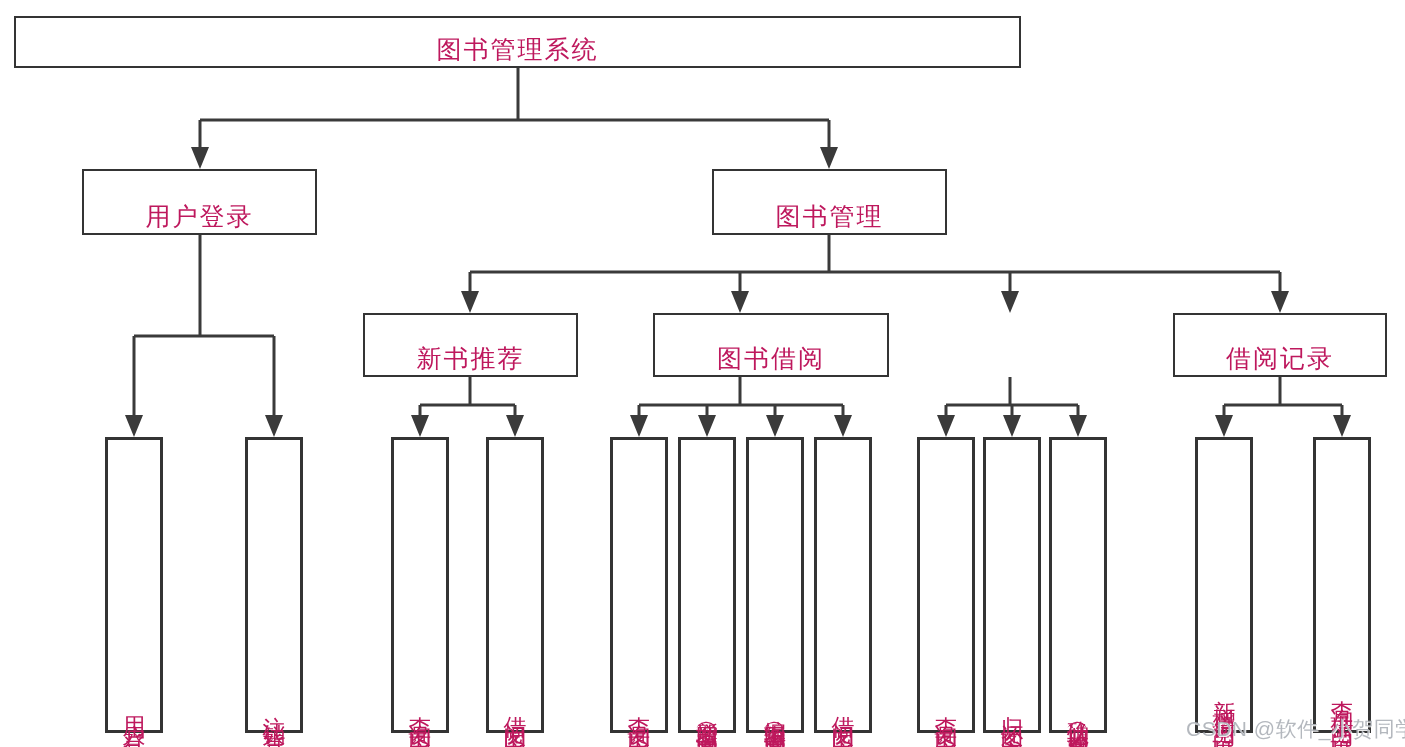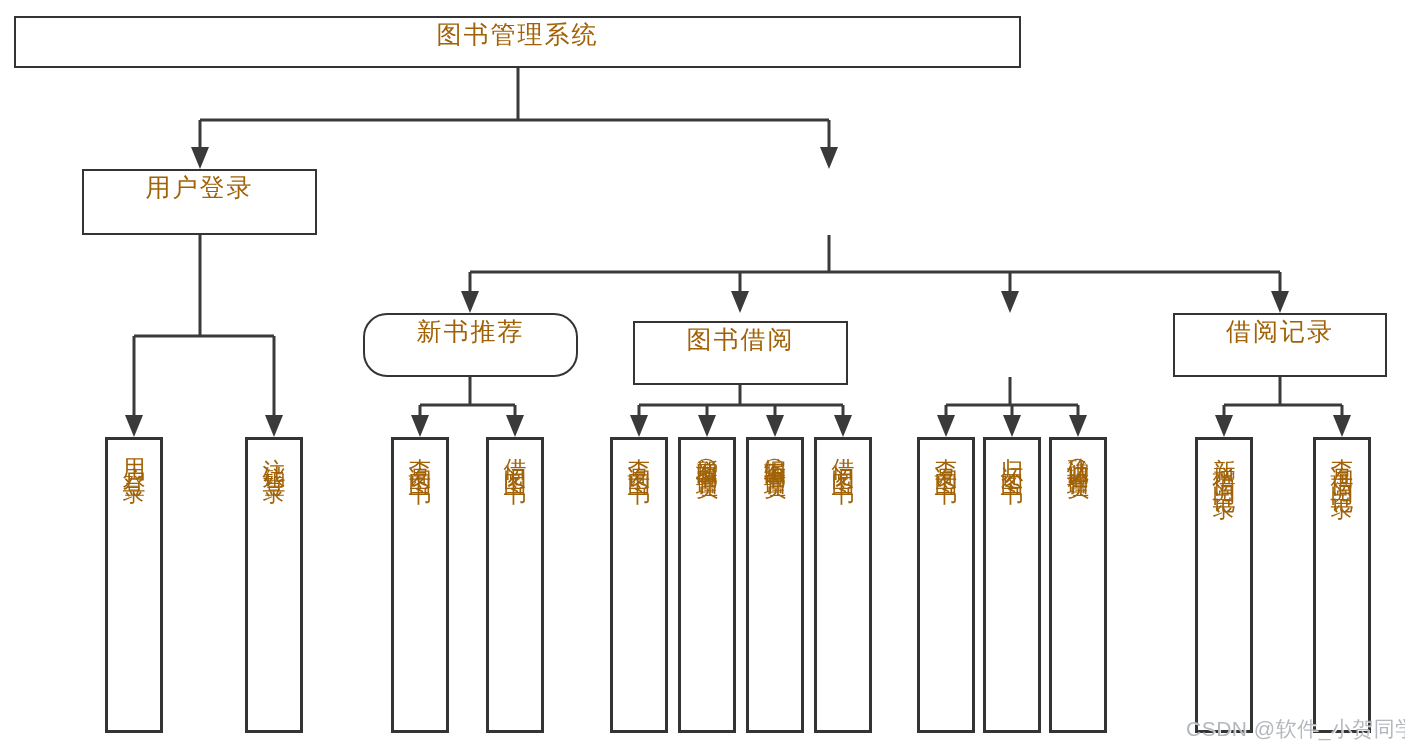--- a/index.html
+++ b/index.html
@@ -14,32 +14,32 @@
   svg.connectors {
     position: absolute;
     left: 0; top: 0;
     width: 1405px; height: 747px;
   }
   .node {
     position: absolute;
     box-sizing: border-box;
     background: #ffffff;
     border: 2px solid #343434;
-    color: #a16207;
+    color: #be185d;
     display: flex;
-    align-items: flex-start;
+    align-items: flex-end;
     justify-content: center;
     text-align: center;
   }
   .h-node { font-size: 25px; letter-spacing: 2px; }
   .node-root   { left: 14px;   top: 16px;  width: 1007px; height: 52px; }
   .node-l2a    { left: 82px;   top: 169px; width: 235px;  height: 66px; }
   .node-l2b    { left: 712px;  top: 169px; width: 235px;  height: 66px; }
-  .node-l3a    { left: 363px;  top: 313px; width: 215px;  height: 64px; border-radius: 24px; }
-  .node-l3b    { left: 633px;  top: 313px; width: 215px;  height: 64px; margin-top: 8px; }
+  .node-l3a    { left: 363px;  top: 313px; width: 215px;  height: 64px; }
+  .node-l3b    { left: 653px;  top: 313px; width: 236px;  height: 64px; }
   .node-l3c    { left: 903px;  top: 313px; width: 214px;  height: 64px; }
   .node-l3d    { left: 1173px; top: 313px; width: 214px;  height: 64px; }
   .leaf {
     top: 437px;
     width: 58px;
     height: 296px;
     border-width: 3px;
     font-size: 23px;
   }
   .leaf span {
@@ -100,20 +100,23 @@
              M1215 415 L1233 415 L1224 437 Z  M1333 415 L1351 415 L1342 437 Z" fill="#3a3a3a" stroke="none"></path>
   </svg>
 
   <div class="node h-node node-root">
     <span>图书管理系统</span>
   </div>
 
   <div class="node h-node node-l2a">
     <span>用户登录</span>
   </div>
+  <div class="node h-node node-l2b">
+    <span>图书管理</span>
+  </div>
 
   <div class="node h-node node-l3a">
     <span>新书推荐</span>
   </div>
   <div class="node h-node node-l3b">
     <span>图书借阅</span>
   </div>
   <div class="node h-node node-l3d">
     <span>借阅记录</span>
   </div>

